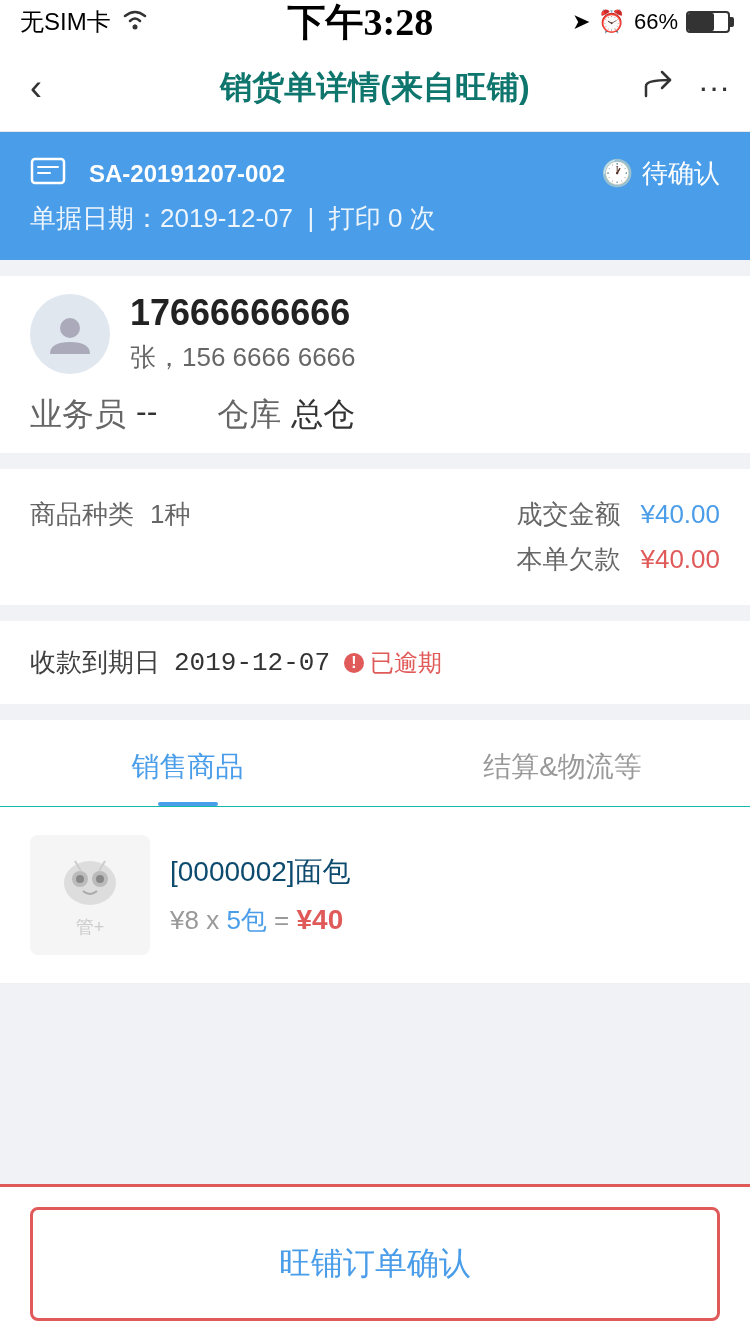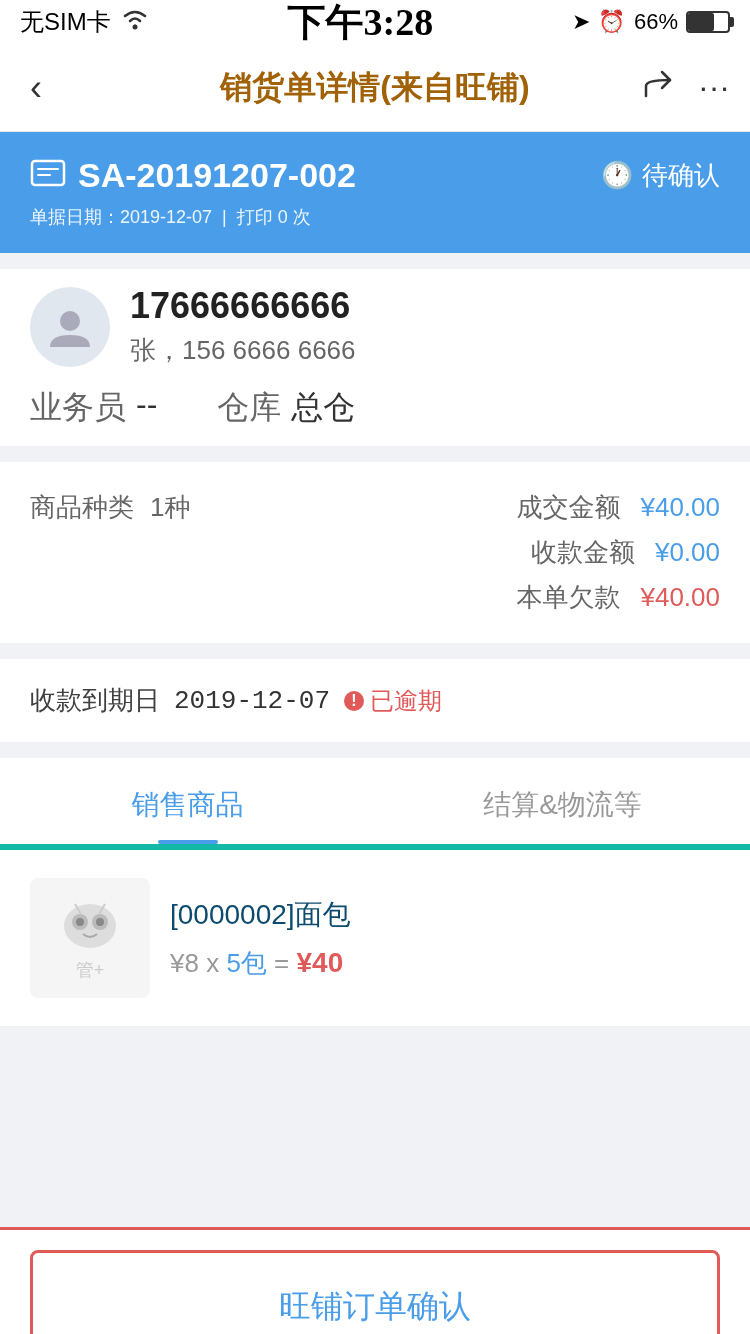--- a/index.html
+++ b/index.html
@@ -53,21 +53,21 @@
       color: #333;
       cursor: pointer;
       padding: 10px;
     }
     .nav-title {
       position: absolute;
       left: 50%;
       transform: translateX(-50%);
       font-size: 32px;
       font-weight: 600;
-      color: #a16207;
+      color: #0f766e;
     }
     .nav-actions {
       margin-left: auto;
       display: flex;
       gap: 24px;
       align-items: center;
     }
     .nav-icon {
       font-size: 32px;
       color: #333;
@@ -80,36 +80,36 @@
       padding: 24px 30px;
     }
     .header-top {
       display: flex;
       align-items: center;
       justify-content: space-between;
     }
     .order-id {
       display: flex;
       align-items: center;
-      gap: 12px;
+      gap: 23px;
       color: #fff;
-      font-size: 34px;
+      font-size: 24px;
       font-weight: 700;
     }
     .status-badge {
       display: flex;
       align-items: center;
       gap: 8px;
       color: #fff;
       font-size: 26px;
     }
     .header-date {
       margin-top: 10px;
       color: #fff;
-      font-size: 18px;
+      font-size: 26px;
       opacity: 0.9;
     }
 
     
     .customer-section {
       background: #fff;
       padding: 16px 30px;
       margin-top: 16px;
     }
     .customer-row {
@@ -211,21 +211,21 @@
       color: #fff; font-size: 16px; font-weight: bold;
     }
 
     
     .tabs-section {
       background: #fff;
       margin-top: 16px;
     }
     .tabs-header {
       display: flex;
-      border-bottom: 6px solid #14b8a6;
+      border-bottom: 1px solid #14b8a6;
       align-items: flex-end;
     }
     .tab-item {
       flex: 1;
       text-align: center;
       padding: 28px 0 20px;
       font-size: 28px;
       color: #999;
       position: relative;
       cursor: pointer;
@@ -409,24 +409,20 @@
 
 <div class="summary-section">
   <div class="summary-left">
     <span>商品种类</span>
     <span>1种</span>
   </div>
   <div class="summary-right">
     <div class="summary-line">
       <span class="summary-line-label">成交金额</span>
       <span class="amount-blue">¥40.00</span>
-    </div>
-    <div class="summary-line">
-      <span class="summary-line-label">收款金额</span>
-      <span class="amount-blue">¥0.00</span>
     </div>
     <div class="summary-line">
       <span class="summary-line-label">本单欠款</span>
       <span class="amount-red">¥40.00</span>
     </div>
   </div>
 </div>
 
 <div class="due-section">
   <span class="due-label">收款到期日</span>

